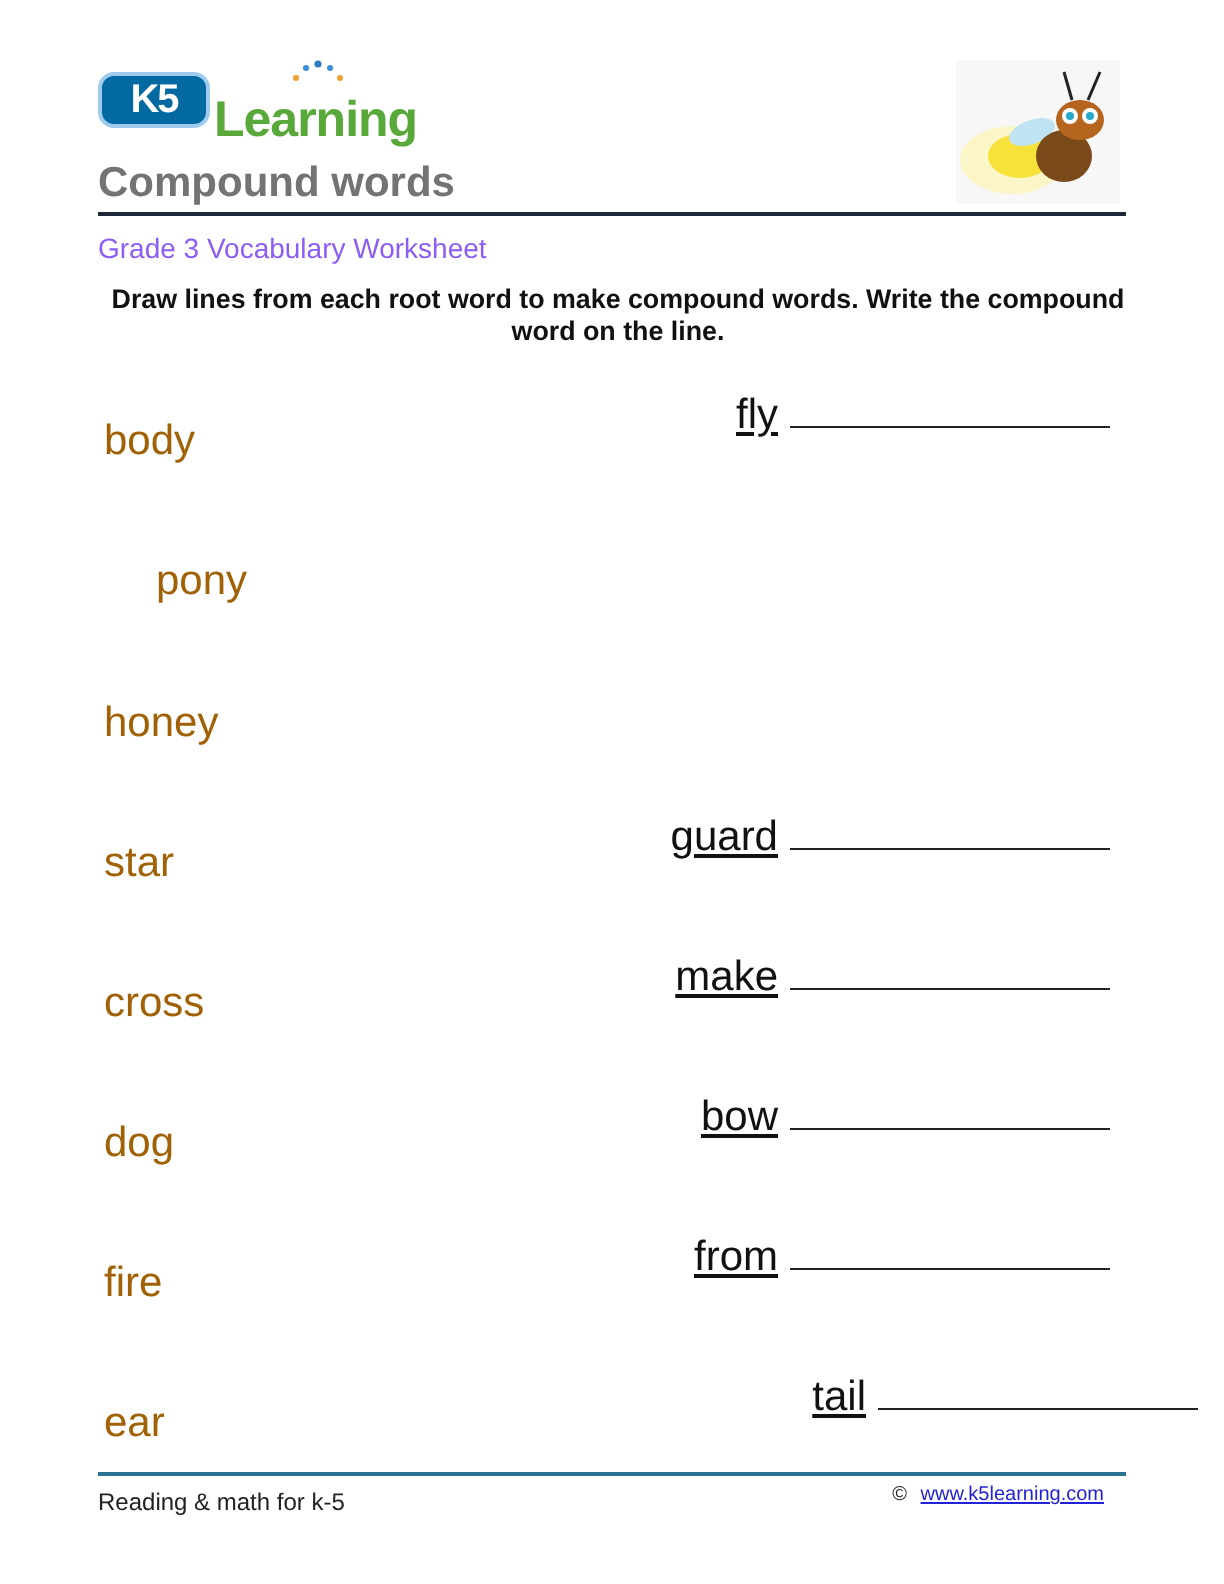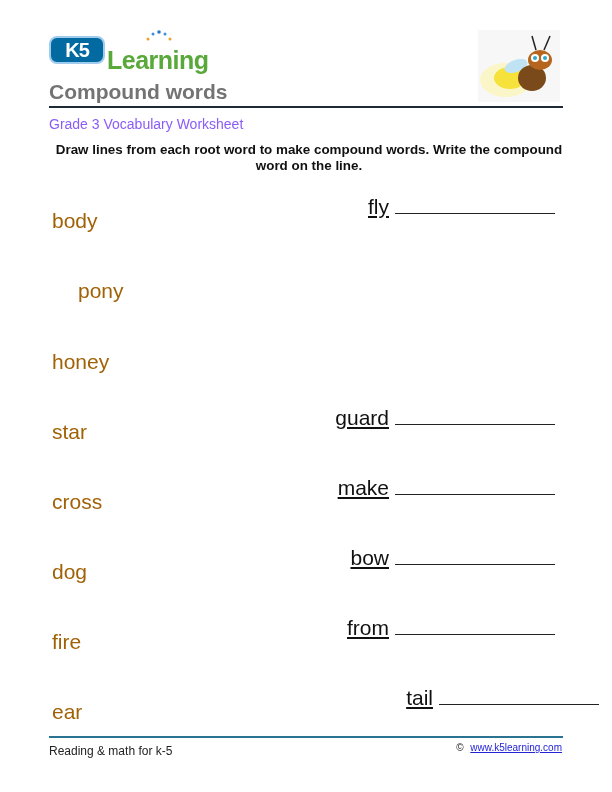--- a/index.html
+++ b/index.html
@@ -18,21 +18,21 @@
   .subtitle { position: absolute; left: 49px; top: 116px; font-size: 14px; color: #8b5cf6; }
   .instructions { position: absolute; left: 49px; top: 142px; width: 520px; font-size: 13.4px;
                   font-weight: bold; line-height: 16px; color: #111; text-align: center; }
   .row { position: absolute; left: 0; width: 612px; height: 28px; }
   .left-word { position: absolute; left: 52px; top: 16px; font-size: 21px; color: #a16207; }
   .right-group { position: absolute; right: 57px; top: 0; display: flex; align-items: baseline; }
   .right-word { font-size: 21px; color: #111; margin-right: 6px; text-decoration: underline; }
   .blank { display: inline-block; width: 160px; border-bottom: 1.5px solid #222; height: 20px; }
   .footer-rule { position: absolute; left: 49px; top: 736px; width: 514px; height: 2px; background: #2a7391; }
   .footer-left { position: absolute; left: 49px; top: 744px; font-size: 12px; color: #222; }
-  .footer-right { position: absolute; right: 50px; top: 742px; font-size: 10px; color: #222; }
+  .footer-right { position: absolute; right: 60px; top: 742px; font-size: 10px; color: #222; }
   .footer-right a { color: #2323d6; text-decoration: underline; margin-left: 4px; }
 </style>
 </head>
 <body>
 
 <div class="logo">
   <span class="logo-k5">K5</span>
   <span class="logo-text">Learning</span>
   <svg class="logo-dots" viewBox="0 0 30 14">
     <circle cx="4" cy="10" r="1.5" fill="#f0a030"></circle>

